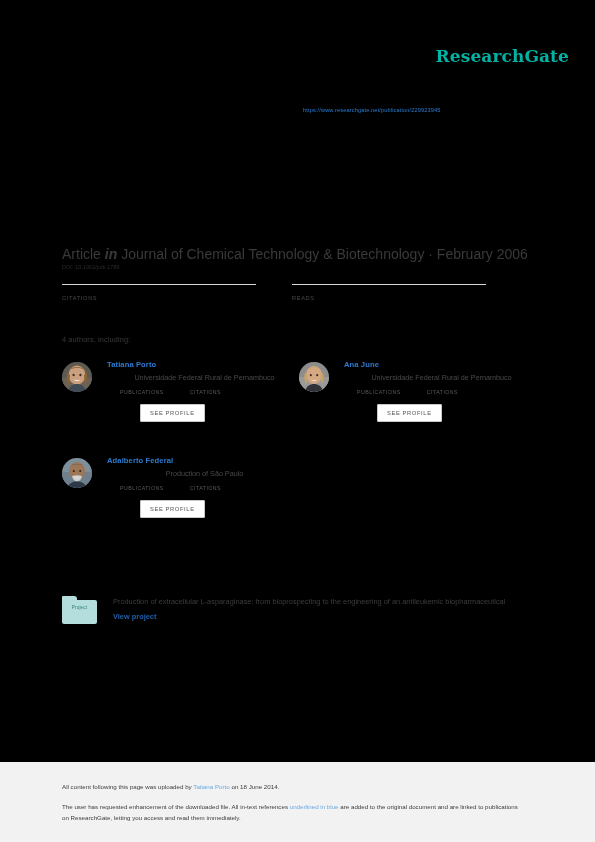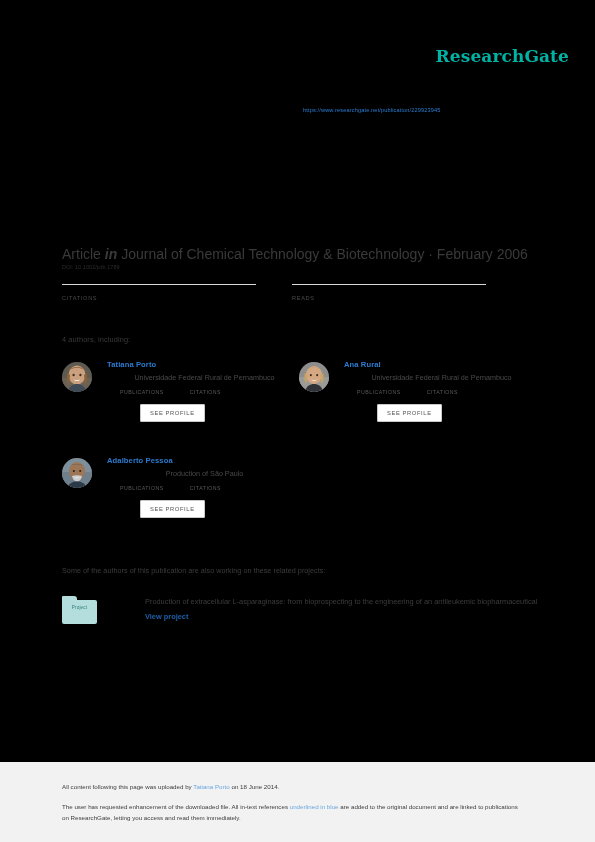--- a/index.html
+++ b/index.html
@@ -191,21 +191,20 @@
     font-size: 7.2px;
     color: #3d3d3d;
     letter-spacing: 0.05px;
   }
 
   .project-row {
     position: absolute;
     left: 62px;
     top: 594px;
     width: 460px;
-    padding-left: 32px;
   }
   .proj-icon {
     position: absolute;
     left: 0;
     top: 2px;
     width: 35px;
     height: 28px;
   }
   .proj-folder {
     position: relative;
@@ -352,21 +351,21 @@
         <path d="M6 12 C6 4 24 4 24 12 C24 7.5 19.5 5.5 15 5.5 C10.5 5.5 6 7.5 6 12 Z" fill="#c8a464"></path>
         <path d="M5.8 11 C4.5 17 6.5 21 7.5 22 L8.5 13 Z" fill="#c8a464"></path>
         <path d="M24.2 11 C25.5 17 23.5 21 22.5 22 L21.5 13 Z" fill="#c8a464"></path>
         <ellipse cx="11.8" cy="13.2" rx="1" ry="1.1" fill="#3a2a1c"></ellipse>
         <ellipse cx="18.2" cy="13.2" rx="1" ry="1.1" fill="#3a2a1c"></ellipse>
         <path d="M11.8 17.6 Q15 20.4 18.2 17.6 Q15 19 11.8 17.6 Z" fill="#ffffff"></path>
         <path d="M6 30 C7 24 11 22 15 22 C19 22 23 24 24 30 Z" fill="#2f3338"></path>
       </svg>
     </div>
     <div class="author-body">
-      <div class="author-name">Ana Rural</div>
+      <div class="author-name">Ana June</div>
       <div class="author-affil">Universidade Federal Rural de Pernambuco</div>
       <div class="author-stats">
         <div class="author-stat">
           <div class="author-stat-value">185</div>
           <div class="author-stat-label">PUBLICATIONS</div>
         </div>
         <div class="author-stat">
           <div class="author-stat-value">2,154</div>
           <div class="author-stat-label">CITATIONS</div>
         </div>
@@ -383,37 +382,36 @@
         <ellipse cx="15" cy="13" rx="8" ry="9" fill="#9c7656"></ellipse>
         <path d="M6.2 11.5 C6.2 4.5 23.8 4.5 23.8 11.5 C23.8 8 19.5 6 15 6 C10.5 6 6.2 8 6.2 11.5 Z" fill="#4a4a4a"></path>
         <ellipse cx="11.8" cy="13" rx="1" ry="1.1" fill="#2a1f16"></ellipse>
         <ellipse cx="18.2" cy="13" rx="1" ry="1.1" fill="#2a1f16"></ellipse>
         <path d="M10 18 Q15 16.5 20 18 Q19 23 15 23.5 Q11 23 10 18 Z" fill="#cfcfcf"></path>
         <path d="M12 18.8 Q15 20.6 18 18.8 Q15 19.8 12 18.8 Z" fill="#ffffff"></path>
         <path d="M5.5 30 C6.5 25 11 23.5 15 23.5 C19 23.5 23.5 25 24.5 30 Z" fill="#2c3946"></path>
       </svg>
     </div>
     <div class="author-body">
-      <div class="author-name">Adalberto Pessoa</div>
+      <div class="author-name">Adalberto Federal</div>
       <div class="author-affil">Production of São Paulo</div>
       <div class="author-stats">
         <div class="author-stat">
           <div class="author-stat-value">383</div>
           <div class="author-stat-label">PUBLICATIONS</div>
         </div>
         <div class="author-stat">
           <div class="author-stat-value">6,424</div>
           <div class="author-stat-label">CITATIONS</div>
         </div>
       </div>
       <div class="see-profile">SEE PROFILE</div>
     </div>
   </div>
 
-  <div class="projects-head">Some of the authors of this publication are also working on these related projects:</div>
 
   <div class="project-row">
     <div class="proj-icon">
       <div class="proj-folder">
         <div class="tab"></div>
         <div class="body"></div>
         <div class="cap">Project</div>
       </div>
     </div>
     <div class="proj-text">

